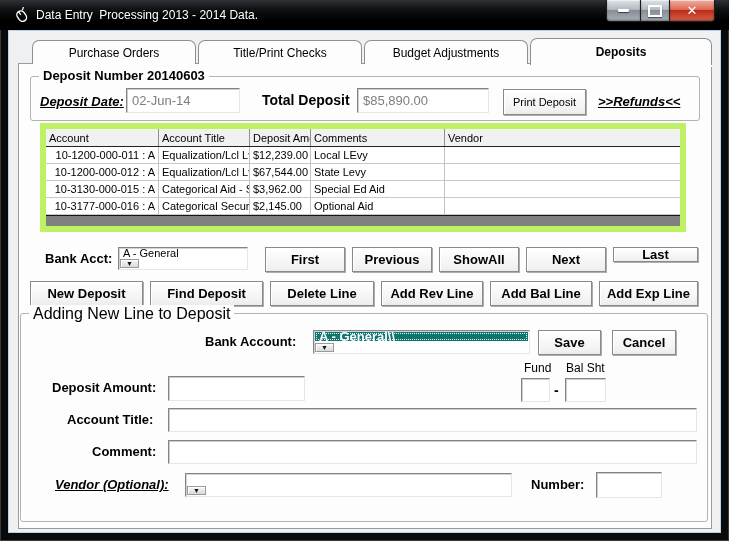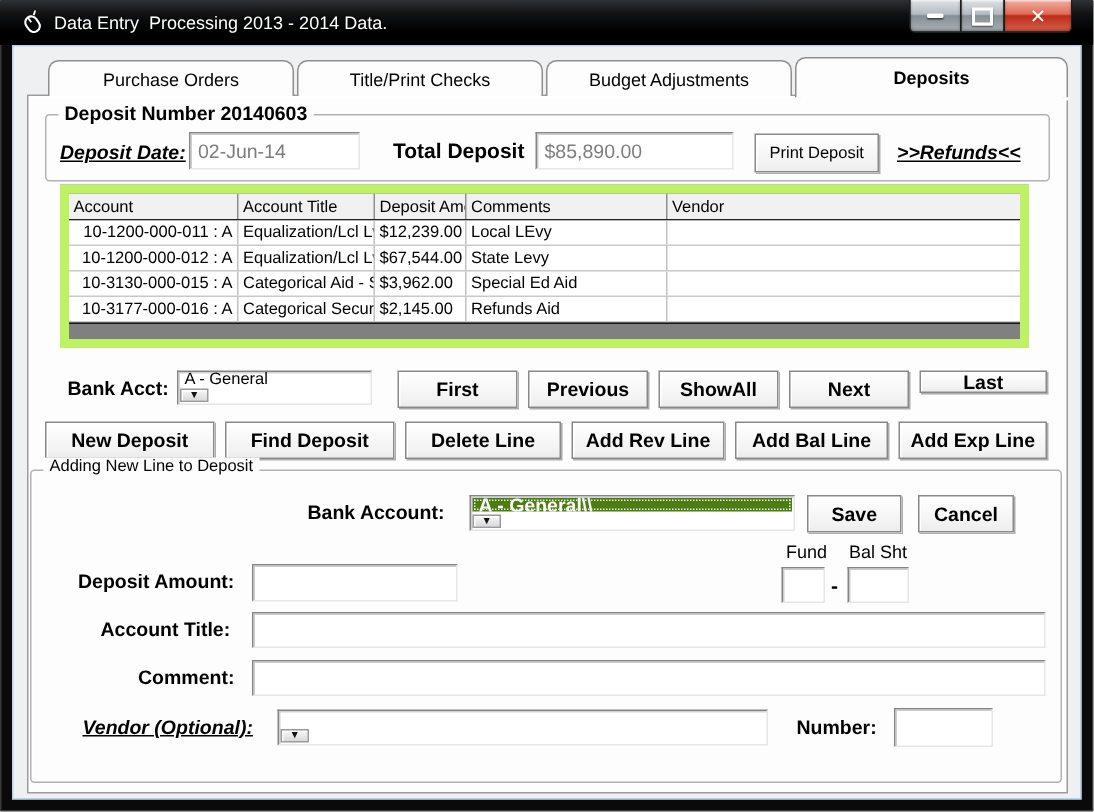--- a/index.html
+++ b/index.html
@@ -17,34 +17,34 @@
   
   .client{position:absolute;left:8px;top:30px;width:713px;height:503px;background:#eef0f2;border:1px solid #b9d1ea;box-sizing:border-box;}
   .page{position:absolute;left:18px;top:63px;width:694px;height:466px;background:#fdfdfd;border:1px solid #9b9b9b;box-sizing:border-box;box-shadow:1px 1px 0 #fff inset;}
   
   .tab{position:absolute;top:40px;height:24px;background:#fdfdfd;border:1px solid #8f8f8f;border-bottom:none;border-radius:7px 7px 0 0;display:flex;align-items:center;justify-content:center;font-size:12px;color:#000;box-sizing:border-box;z-index:3;}
   .tab.active{top:38px;height:27px;font-weight:bold;z-index:5;box-shadow:0 2px 0 #fdfdfd;}
   
   .groupbox{position:absolute;border:1px solid #b2b2b2;border-radius:3px;box-shadow:1px 1px 0 #fff inset;box-sizing:border-box;}
   .gb-legend{position:absolute;top:-9px;left:8px;background:#fdfdfd;padding:0 4px;white-space:nowrap;}
   .legend-bold{font-size:13px;font-weight:bold;color:#000;}
-  .legend-small{font-size:11px;color:#000;}
+  .legend-small{font-size:16px;color:#000;}
   
   .lbl{position:absolute;font-size:13px;font-weight:bold;color:#000;white-space:nowrap;}
   .lbl-link{font-style:italic;text-decoration:underline;}
   .small-lbl{position:absolute;font-size:12px;color:#000;white-space:nowrap;}
   
   .tb{position:absolute;background:#fff;border:1px solid #848484;border-bottom-color:#e6e6e6;border-right-color:#e6e6e6;box-shadow:inset 1px 1px 0 rgba(110,110,110,.35);box-sizing:border-box;font-size:13px;color:#7d7d7d;display:flex;align-items:center;padding:0 5px;}
   
   .btn{position:absolute;background:linear-gradient(180deg,#fff, #f2f2f2 80%,#ececec);border:1px solid #898989;box-shadow:1px 1px 0 #adadad, inset 1px 1px 0 #fff;box-sizing:border-box;display:flex;align-items:center;justify-content:center;font-size:13px;font-weight:bold;color:#000;cursor:default;}
   .btn-plain{font-size:11px;font-weight:normal;}
   
   .combo{position:absolute;background:#fff;border:1px solid #848484;border-bottom-color:#e6e6e6;border-right-color:#e6e6e6;box-shadow:inset 1px 1px 0 rgba(110,110,110,.3);box-sizing:border-box;display:flex;align-items:stretch;flex-direction:column;}
   .combo-text{flex:1;display:flex;align-items:center;padding:0 4px;font-size:11px;color:#000;overflow:hidden;white-space:nowrap;}
-  .combo-text.sel{background:#4d7c0f;color:#fff;font-size:13px;font-weight:bold;outline:1px dotted #e8f2ff;outline-offset:-2px;margin:1px;}
+  .combo-text.sel{background:#0f766e;color:#fff;font-size:13px;font-weight:bold;outline:1px dotted #e8f2ff;outline-offset:-2px;margin:1px;}
   .combo-btn{width:17px;background:linear-gradient(180deg,#f7f7f7,#d9d9d9);border:1px solid #9a9a9a;box-shadow:inset 1px 1px 0 #fff;display:flex;align-items:center;justify-content:center;font-size:7px;color:#111;margin:1px;}
   
   .grid{position:absolute;left:40px;top:123px;width:646px;height:109px;border:6px solid #bef264;background:#808080;box-sizing:border-box;overflow:hidden;}
   .grid-hdr{display:flex;height:18px;background:#f1f1f1;border-bottom:1px solid #222;box-sizing:border-box;}
   .grid-hdr .cell{font-size:11px;color:#000;border-right:1px solid #8f8f8f;display:flex;align-items:center;padding:0 3px;overflow:hidden;white-space:nowrap;box-sizing:border-box;}
   .grid-row{display:flex;height:17px;background:#fff;border-bottom:1px solid #c9c9c9;box-sizing:border-box;}
   .grid-row .cell{font-size:11px;color:#000;border-right:1px solid #c2c2c2;display:flex;align-items:center;padding:0 3px;overflow:hidden;white-space:nowrap;box-sizing:border-box;}
   .grid-filler{height:23px;background:#808080;border-top:1px solid #151515;}
   .c0{width:113px;justify-content:flex-end;}
   .grid-hdr .c0{justify-content:flex-start;}
@@ -139,21 +139,21 @@
           <div class="cell c0">10-3130-000-015 : A</div>
           <div class="cell c1">Categorical Aid - Spec</div>
           <div class="cell c2">$3,962.00</div>
           <div class="cell c3">Special Ed Aid</div>
           <div class="cell c4"></div>
         </div>
         <div class="grid-row">
           <div class="cell c0">10-3177-000-016 : A</div>
           <div class="cell c1">Categorical Security Ai</div>
           <div class="cell c2">$2,145.00</div>
-          <div class="cell c3">Refunds Aid</div>
+          <div class="cell c3">Optional Aid</div>
           <div class="cell c4"></div>
         </div>
       </div>
     <div class="grid-filler"></div>
   </div>
 
   <span class="lbl" style="left:45px;top:251px;">Bank Acct:</span>
   <div class="combo" style="left:118px;top:247px;width:130px;height:23px;">
     <span class="combo-text">A - General</span>
     <span class="combo-btn">▼</span>

